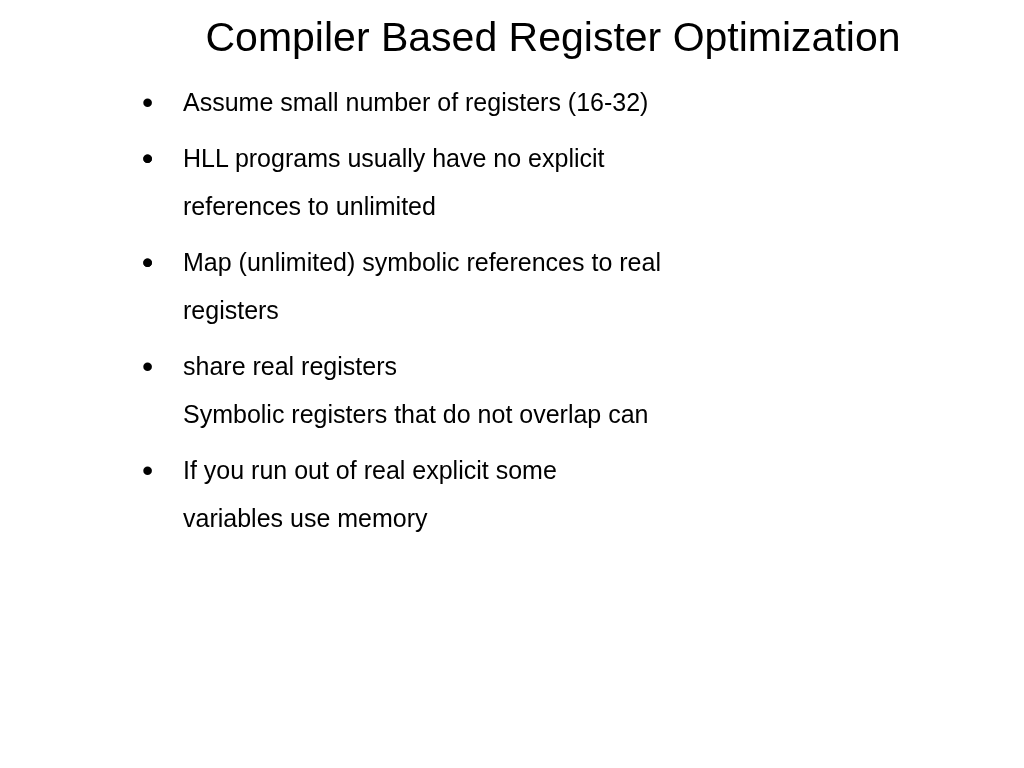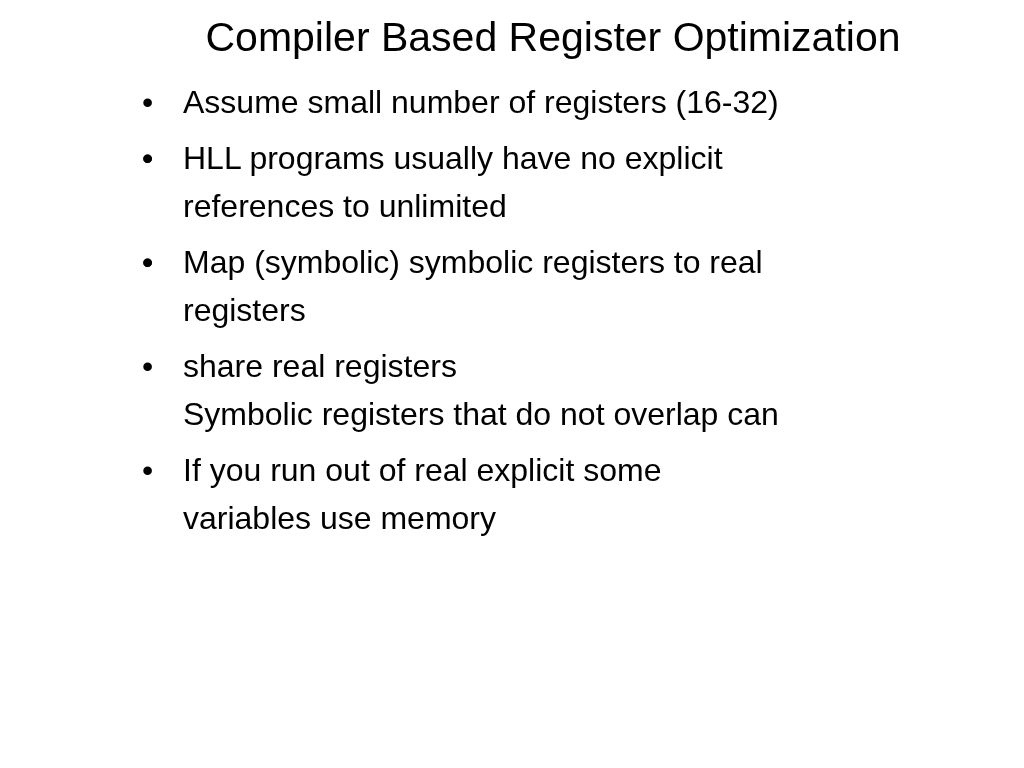--- a/index.html
+++ b/index.html
@@ -3,21 +3,21 @@
 <meta charset="utf-8">
 <style>
   html, body { margin: 0; padding: 0; background: #ffffff; }
   body { width: 1024px; height: 768px; position: relative; overflow: hidden;
          font-family: "Liberation Sans", sans-serif; color: #000; }
   .title { position: absolute; left: 0; width: 1106px; top: 12px; text-align: center;
            font-size: 41px; line-height: 50px; white-space: nowrap; }
   .bullets { position: absolute; left: 0; top: 78px; width: 1024px; margin: 0; padding: 0; list-style: none; }
   .item { position: relative; margin: 0 0 8px 0; }
   .bullet { position: absolute; left: 142px; top: 0; font-size: 32px; line-height: 48px; }
-  .text { margin-left: 183px; font-size: 32px; line-height: 48px; white-space: nowrap; }
+  .text { margin-left: 183px; font-size: 25px; line-height: 48px; white-space: nowrap; }
   .line { display: block; }
 </style>
 </head>
 <body>
 
 <div class="title">Compiler Based Register Optimization</div>
 
 <ul class="bullets">
   <li class="item">
     <span class="bullet">•</span>
@@ -34,21 +34,21 @@
       <span class="line">HLL programs usually have no explicit</span>
       <span class="line">references to unlimited</span>
     </div>
   </li>
   <li class="item">
     <span class="bullet">•</span>
   </li>
   <li class="item">
     <span class="bullet">•</span>
     <div class="text">
-      <span class="line">Map (symbolic) symbolic registers to real</span>
+      <span class="line">Map (unlimited) symbolic references to real</span>
       <span class="line">registers</span>
     </div>
   </li>
   <li class="item">
     <span class="bullet">•</span>
     <div class="text">
       <span class="line">share real registers</span>
       <span class="line">Symbolic registers that do not overlap can</span>
     </div>
   </li>

